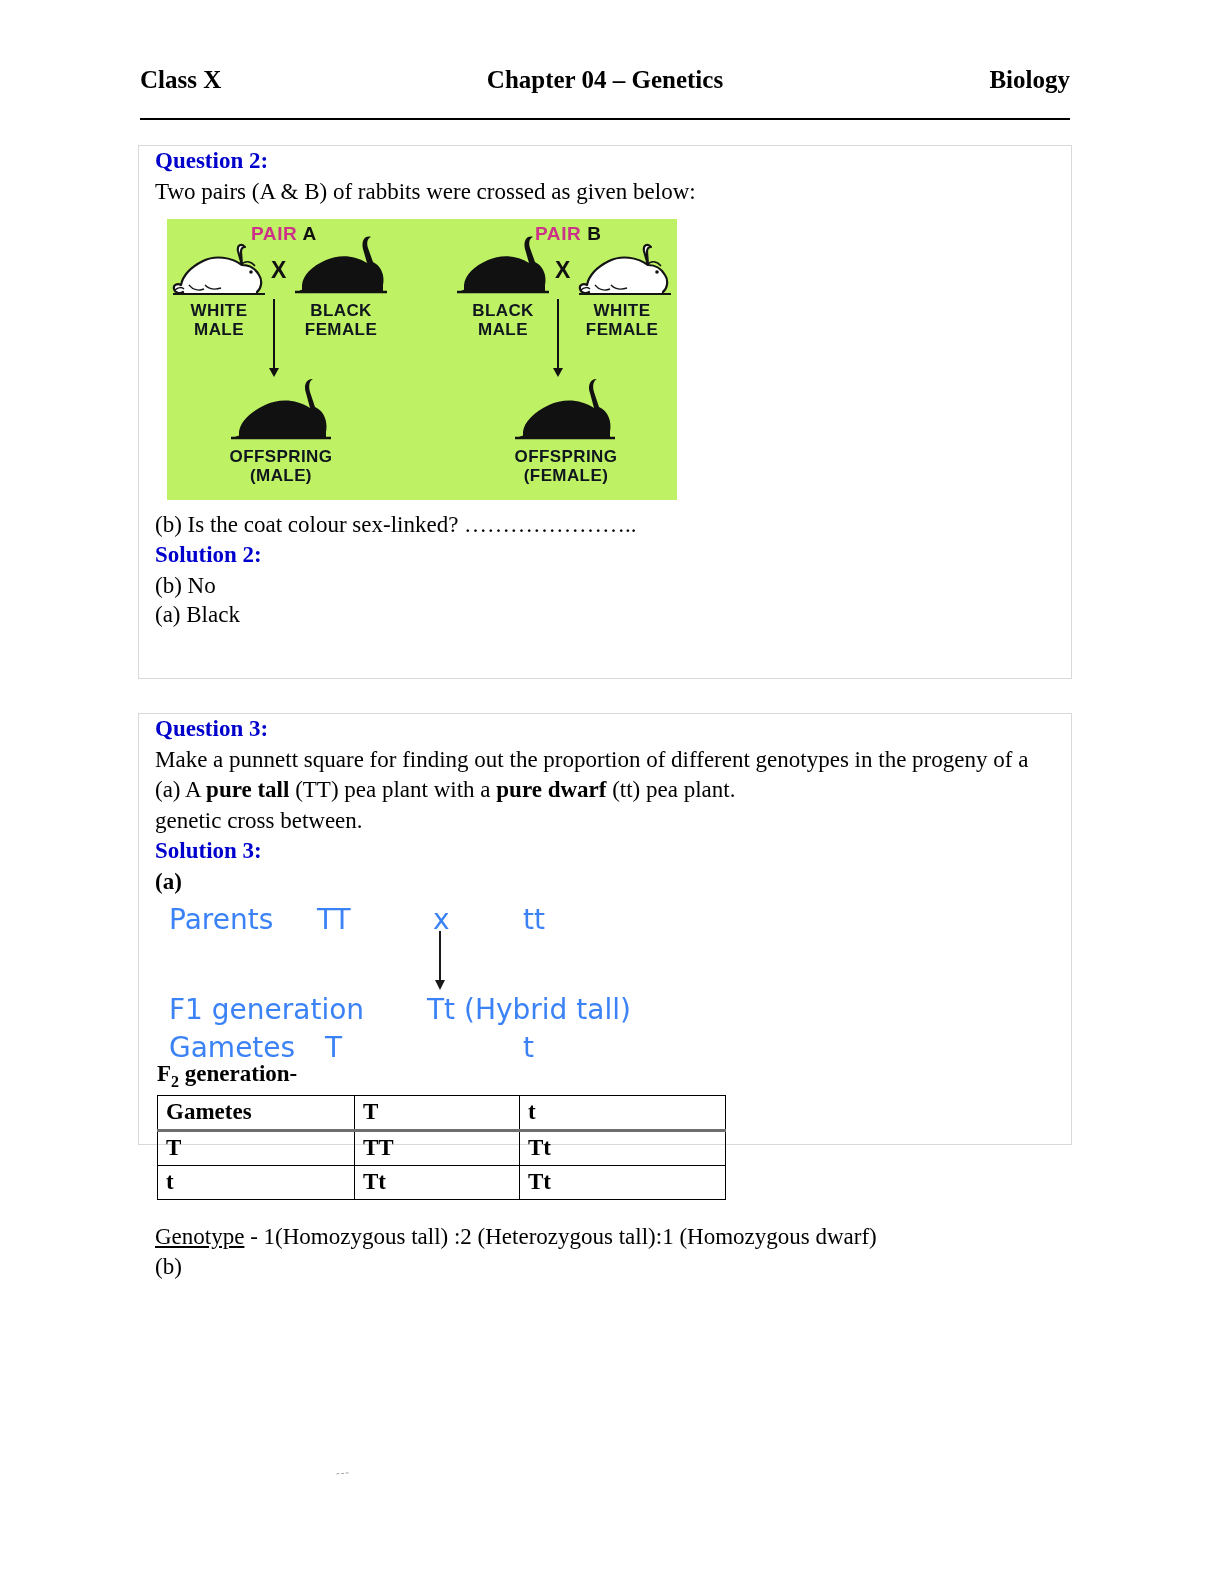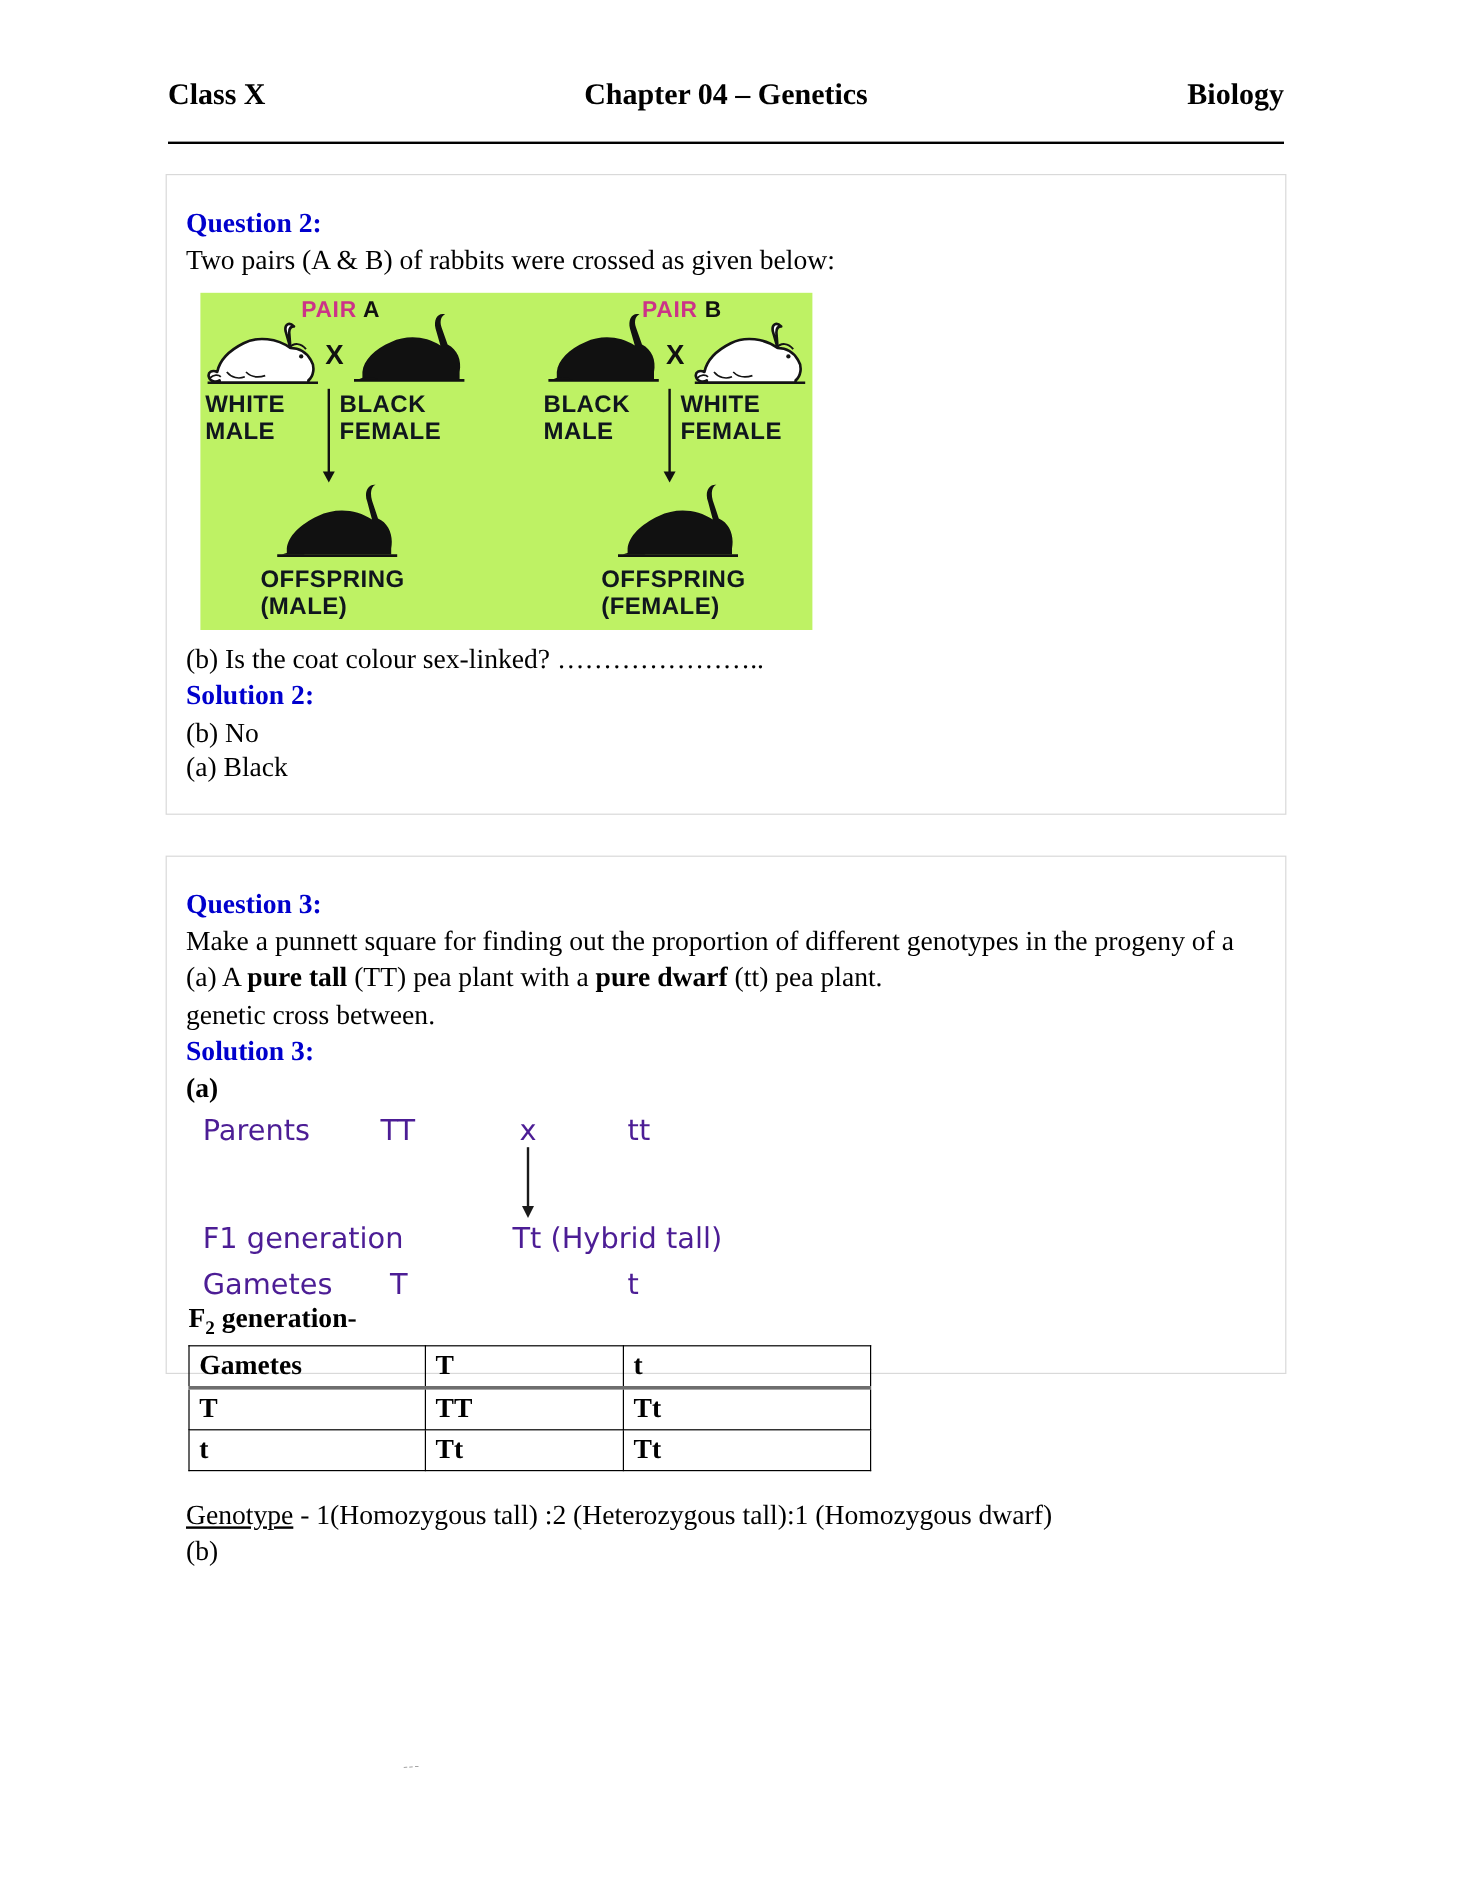--- a/index.html
+++ b/index.html
@@ -45,21 +45,21 @@
   }
 
   
   .qbox {
     position: absolute;
     left: 138px;
     width: 934px;
     box-sizing: border-box;
     border: 1px solid #d9d9d9;
     background: #ffffff;
-    padding: 25px 16px 16px 16px;
+    padding: 0 16px 16px 16px;
   }
   #qbox-2 { top: 145px; height: 534px; }
   #qbox-3 { top: 713px; height: 432px; }
 
   .q-heading {
     color: #0000cd;
     font-weight: bold;
     font-size: 23px;
     line-height: 1.30;
     margin: 0 0 1px 0;
@@ -107,24 +107,25 @@
 
   .cross-x {
     position: absolute;
     font-size: 23px;
     font-weight: bold;
     color: #111111;
     font-family: "Liberation Sans", "DejaVu Sans", sans-serif;
   }
   .fig-label {
     position: absolute;
-    font-size: 20px;
+    font-size: 17px;
     font-weight: bold;
     color: #10161d;
     letter-spacing: 0.4px;
+    text-align: center;
     line-height: 1.15;
     white-space: pre-line;
   }
   .fig-arrow {
     position: absolute;
     width: 2px;
     background: #111111;
   }
   .fig-arrow::after {
     content: "";
@@ -136,22 +137,22 @@
     border-top: 9px solid #111111;
   }
 
   
   .cross-scheme {
     position: relative;
     width: 580px;
     height: 158px;
     margin: 2px 0 4px 10px;
     font-family: "DejaVu Sans", "Liberation Sans", sans-serif;
-    font-size: 24px;
-    color: #4c1d95;
+    font-size: 28px;
+    color: #3b82f6;
     text-decoration: underline;
   }
   .cs-item { position: absolute; white-space: nowrap; }
   .cs-arrow {
     position: absolute;
     width: 2px;
     background: #1a1a1a;
   }
   .cs-arrow::after {
     content: "";

